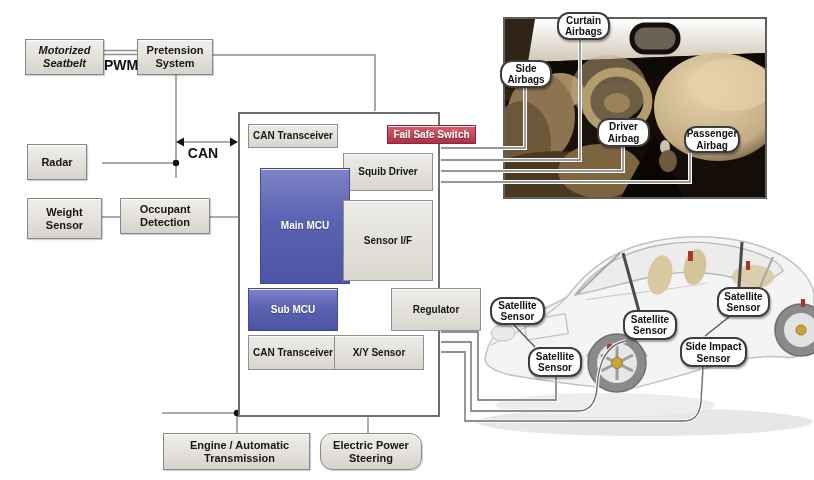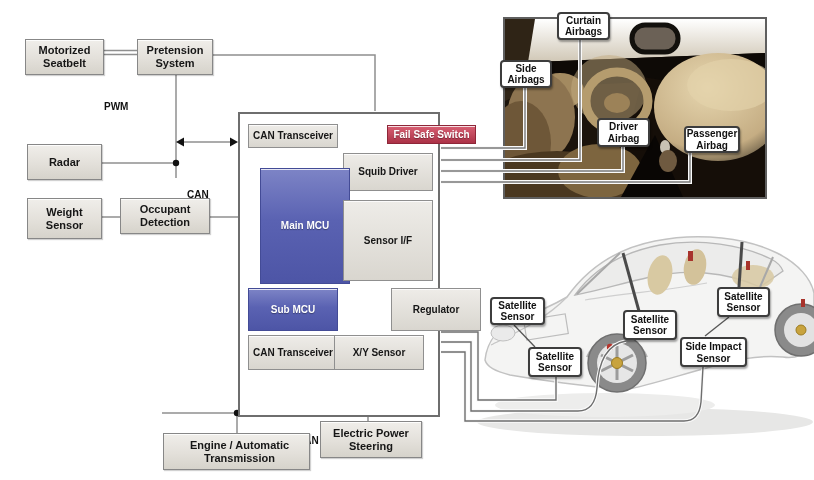--- a/index.html
+++ b/index.html
@@ -17,24 +17,24 @@
        border:2px solid #6e6e6e;z-index:3;box-sizing:border-box;}
   .inner{position:absolute;display:flex;align-items:center;justify-content:center;text-align:center;
        background:linear-gradient(180deg,#eeece8,#d9d6cf);border:1px solid #8f8f8f;
        font-size:10px;font-weight:bold;color:#161616;box-shadow:inset 0 1px 0 rgba(255,255,255,.8);
        box-sizing:border-box;line-height:1.15;}
   .mcu{background:linear-gradient(180deg,#7d84c6 0%,#5a62b2 45%,#4d55a6 100%);
        border:1px solid #434b96;color:#fff;text-shadow:0 1px 1px rgba(0,0,0,.35);}
   .redbox{background:linear-gradient(180deg,#d85f73 0%,#c24a5e 50%,#ab3146 100%);
        border:1px solid #8e2638;color:#fff;text-shadow:0 1px 1px rgba(0,0,0,.35);}
   .callout{position:absolute;display:flex;align-items:center;justify-content:center;text-align:center;
-       background:#fff;border:2px solid #3d3d3d;border-radius:4px;font-size:10px;font-weight:bold;
+       background:#fff;border:2px solid #3d3d3d;border-radius:12px;font-size:10px;font-weight:bold;
        color:#111;line-height:1.15;z-index:4;box-shadow:1px 2px 2px rgba(0,0,0,.35);
        padding:1px 2px;box-sizing:border-box;}
-  .tag{position:absolute;font-size:10px;font-weight:bold;color:#111;text-align:left;z-index:3;margin-top:44px;}
+  .tag{position:absolute;font-size:14px;font-weight:bold;color:#111;text-align:center;z-index:3;}
   .photo{position:absolute;left:503px;top:17px;width:260px;height:178px;border:2px solid #5f5f5f;
        z-index:1;box-sizing:content-box;overflow:hidden;background:#1b130b;}
 </style>
 </head>
 <body>
 
 <div class="canvas">
 
   <div class="photo">
     <svg width="260" height="178" viewBox="0 0 260 178">
@@ -161,27 +161,27 @@
         <path d="M441,342 H471 V411 H578 C592,411 596,400 597,388 C598,368 603,345 626,341"></path>
         <path d="M441,352 H465 V421 H684 C696,421 700,412 701,402 L703,367"></path>
       </g>
       <g stroke="#555" stroke-width="1.3">
         <path d="M514,325 L535,347"></path>
         <path d="M729,317 L705,336"></path>
       </g>
     </g>
   </svg>
 
-  <div class="box" style="left:25px;top:39px;width:79px;height:36px;">
+  <div class="box" style="left:25px;top:39px;width:79px;height:36px;font-style:italic;">
     <span>Motorized Seatbelt</span>
   </div>
   <div class="box" style="left:137px;top:39px;width:76px;height:36px;">
     <span>Pretension System</span>
   </div>
-  <div class="box" style="left:27px;top:144px;width:75px;height:36px;">
+  <div class="box" style="left:27px;top:144px;width:60px;height:36px;">
     <span>Radar</span>
   </div>
   <div class="box" style="left:27px;top:198px;width:75px;height:41px;">
     <span>Weight Sensor</span>
   </div>
   <div class="box" style="left:120px;top:198px;width:90px;height:36px;">
     <span>Occupant Detection</span>
   </div>
 
   <div class="tag" style="left:104px;top:57px;width:33px;">PWM</div>
@@ -214,21 +214,21 @@
       <span>CAN Transceiver</span>
     </div>
     <div class="inner" style="left:94px;top:221px;width:90px;height:35px;">
       <span>X/Y Sensor</span>
     </div>
   </div>
 
   <div class="box" style="left:163px;top:433px;width:147px;height:37px;padding-left:8px;">
     <span>Engine / Automatic Transmission</span>
   </div>
-  <div class="box" style="left:320px;top:421px;width:102px;height:37px;">
+  <div class="box" style="left:320px;top:433px;width:102px;height:37px;border-radius:12px;">
     <span>Electric Power Steering</span>
   </div>
 
   <div class="callout" style="left:557px;top:12px;width:53px;height:28px;">
     <span>Curtain Airbags</span>
   </div>
   <div class="callout" style="left:500px;top:60px;width:52px;height:28px;">
     <span>Side Airbags</span>
   </div>
   <div class="callout" style="left:597px;top:118px;width:53px;height:29px;">

